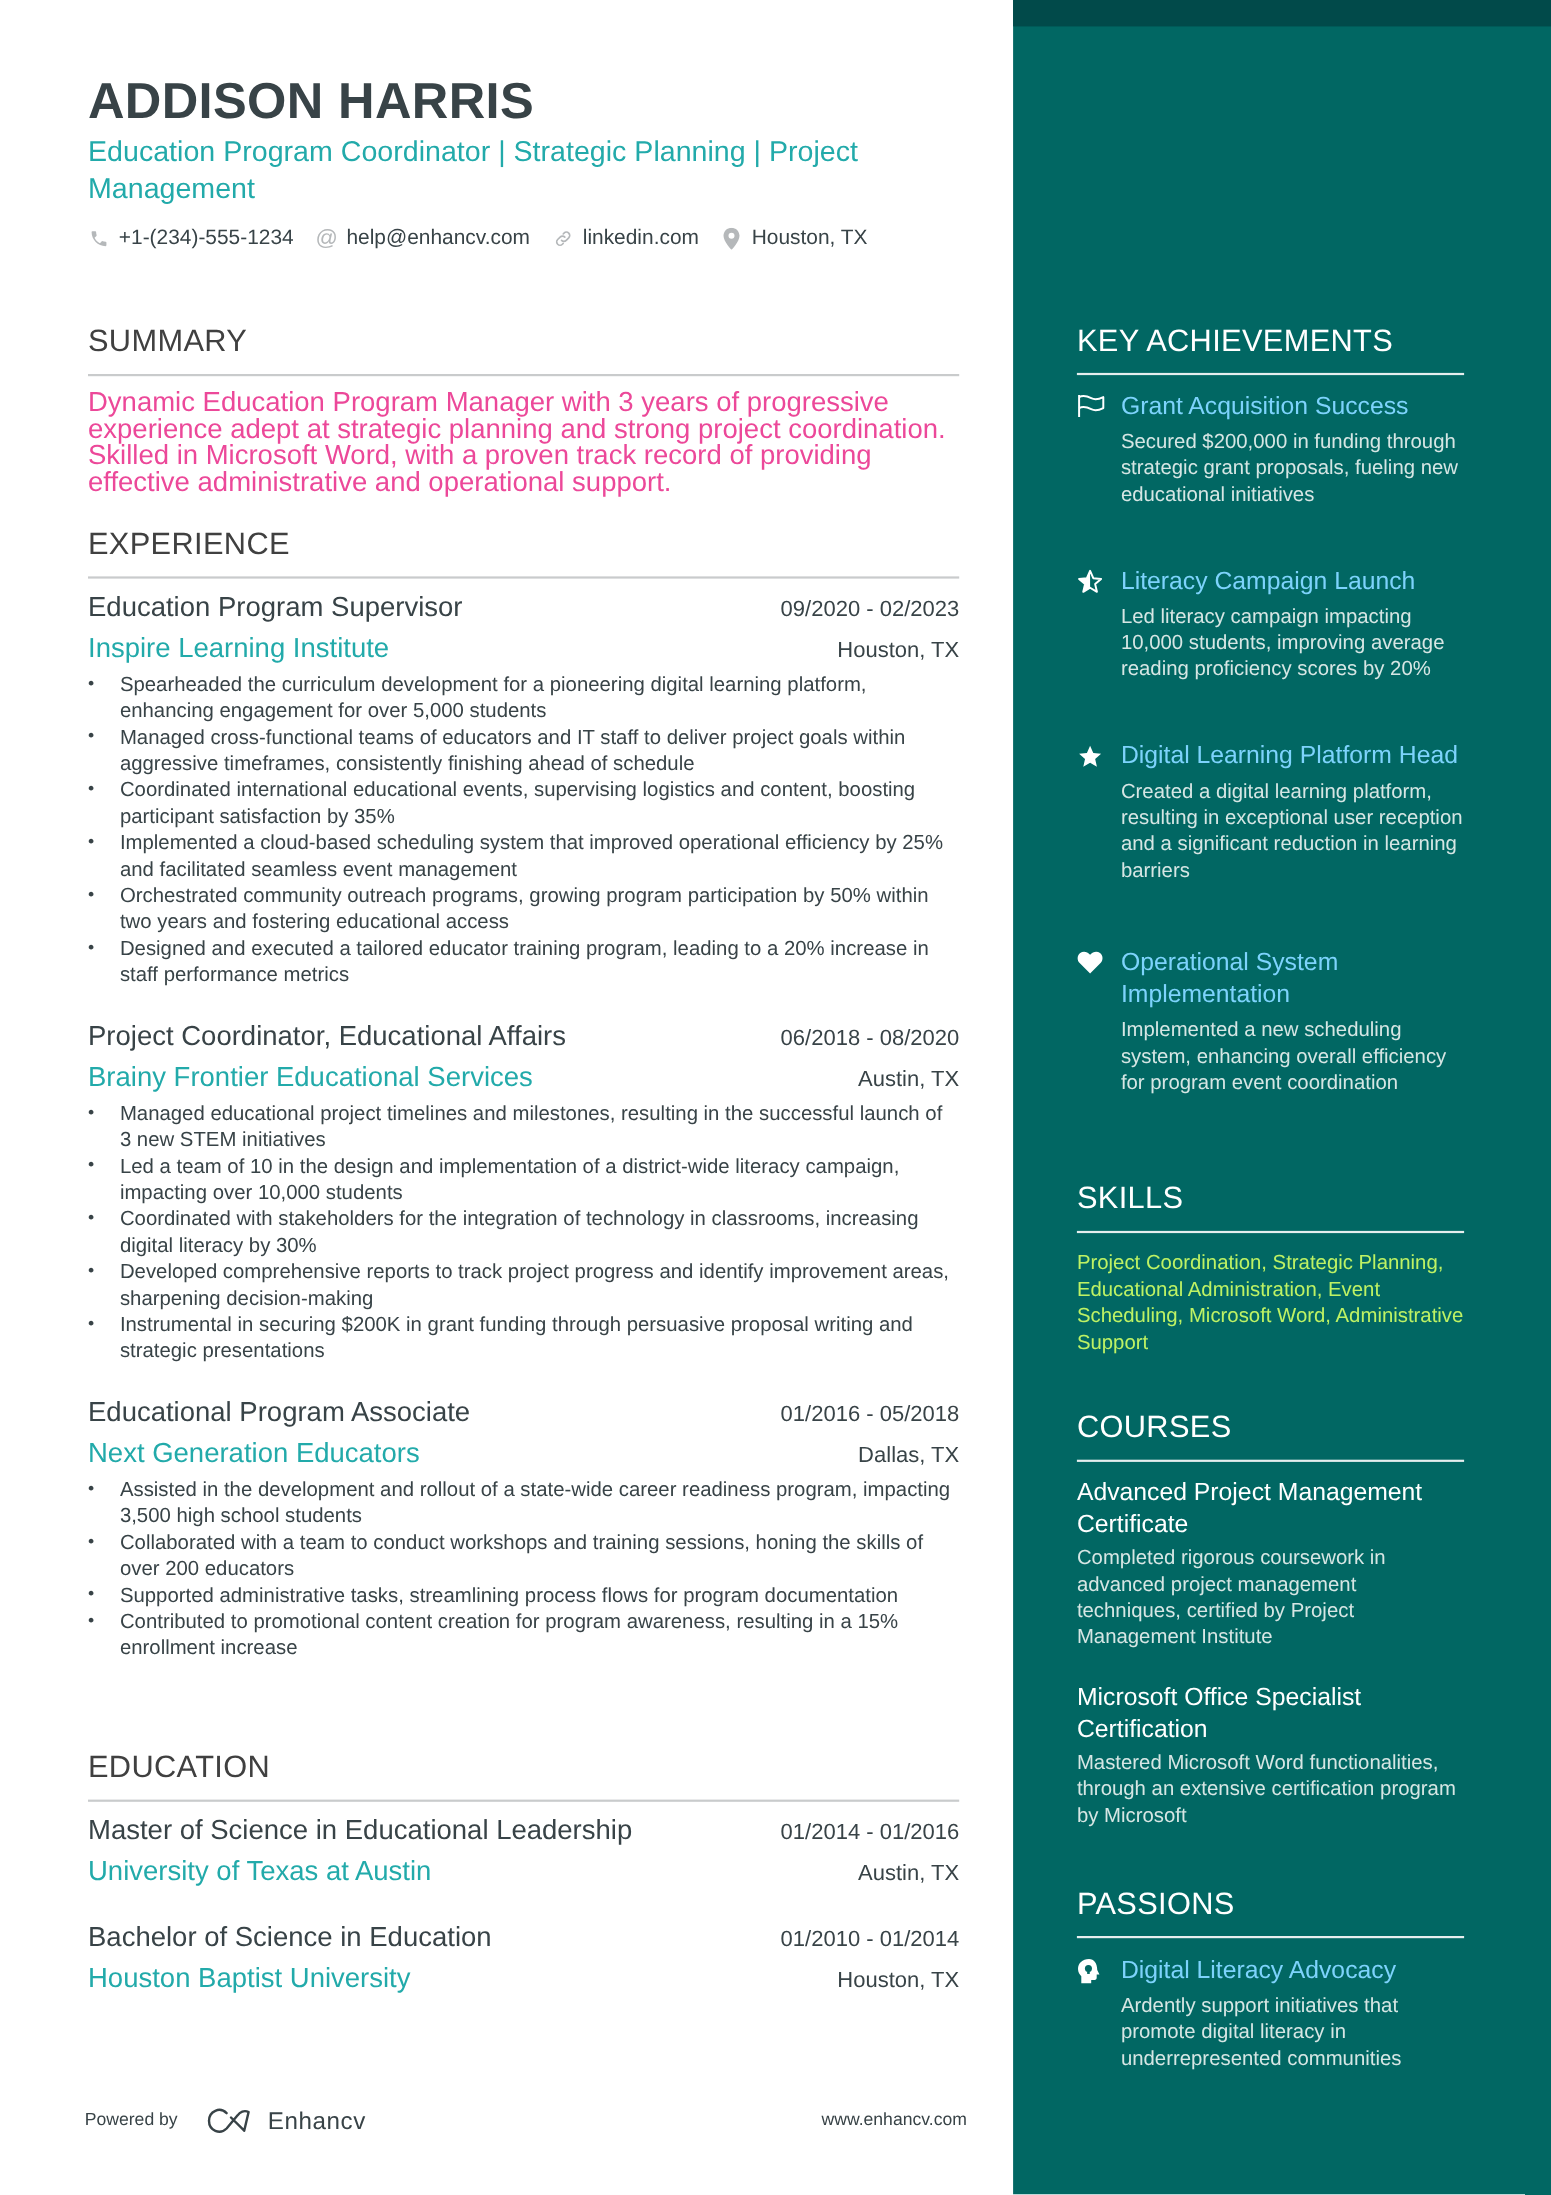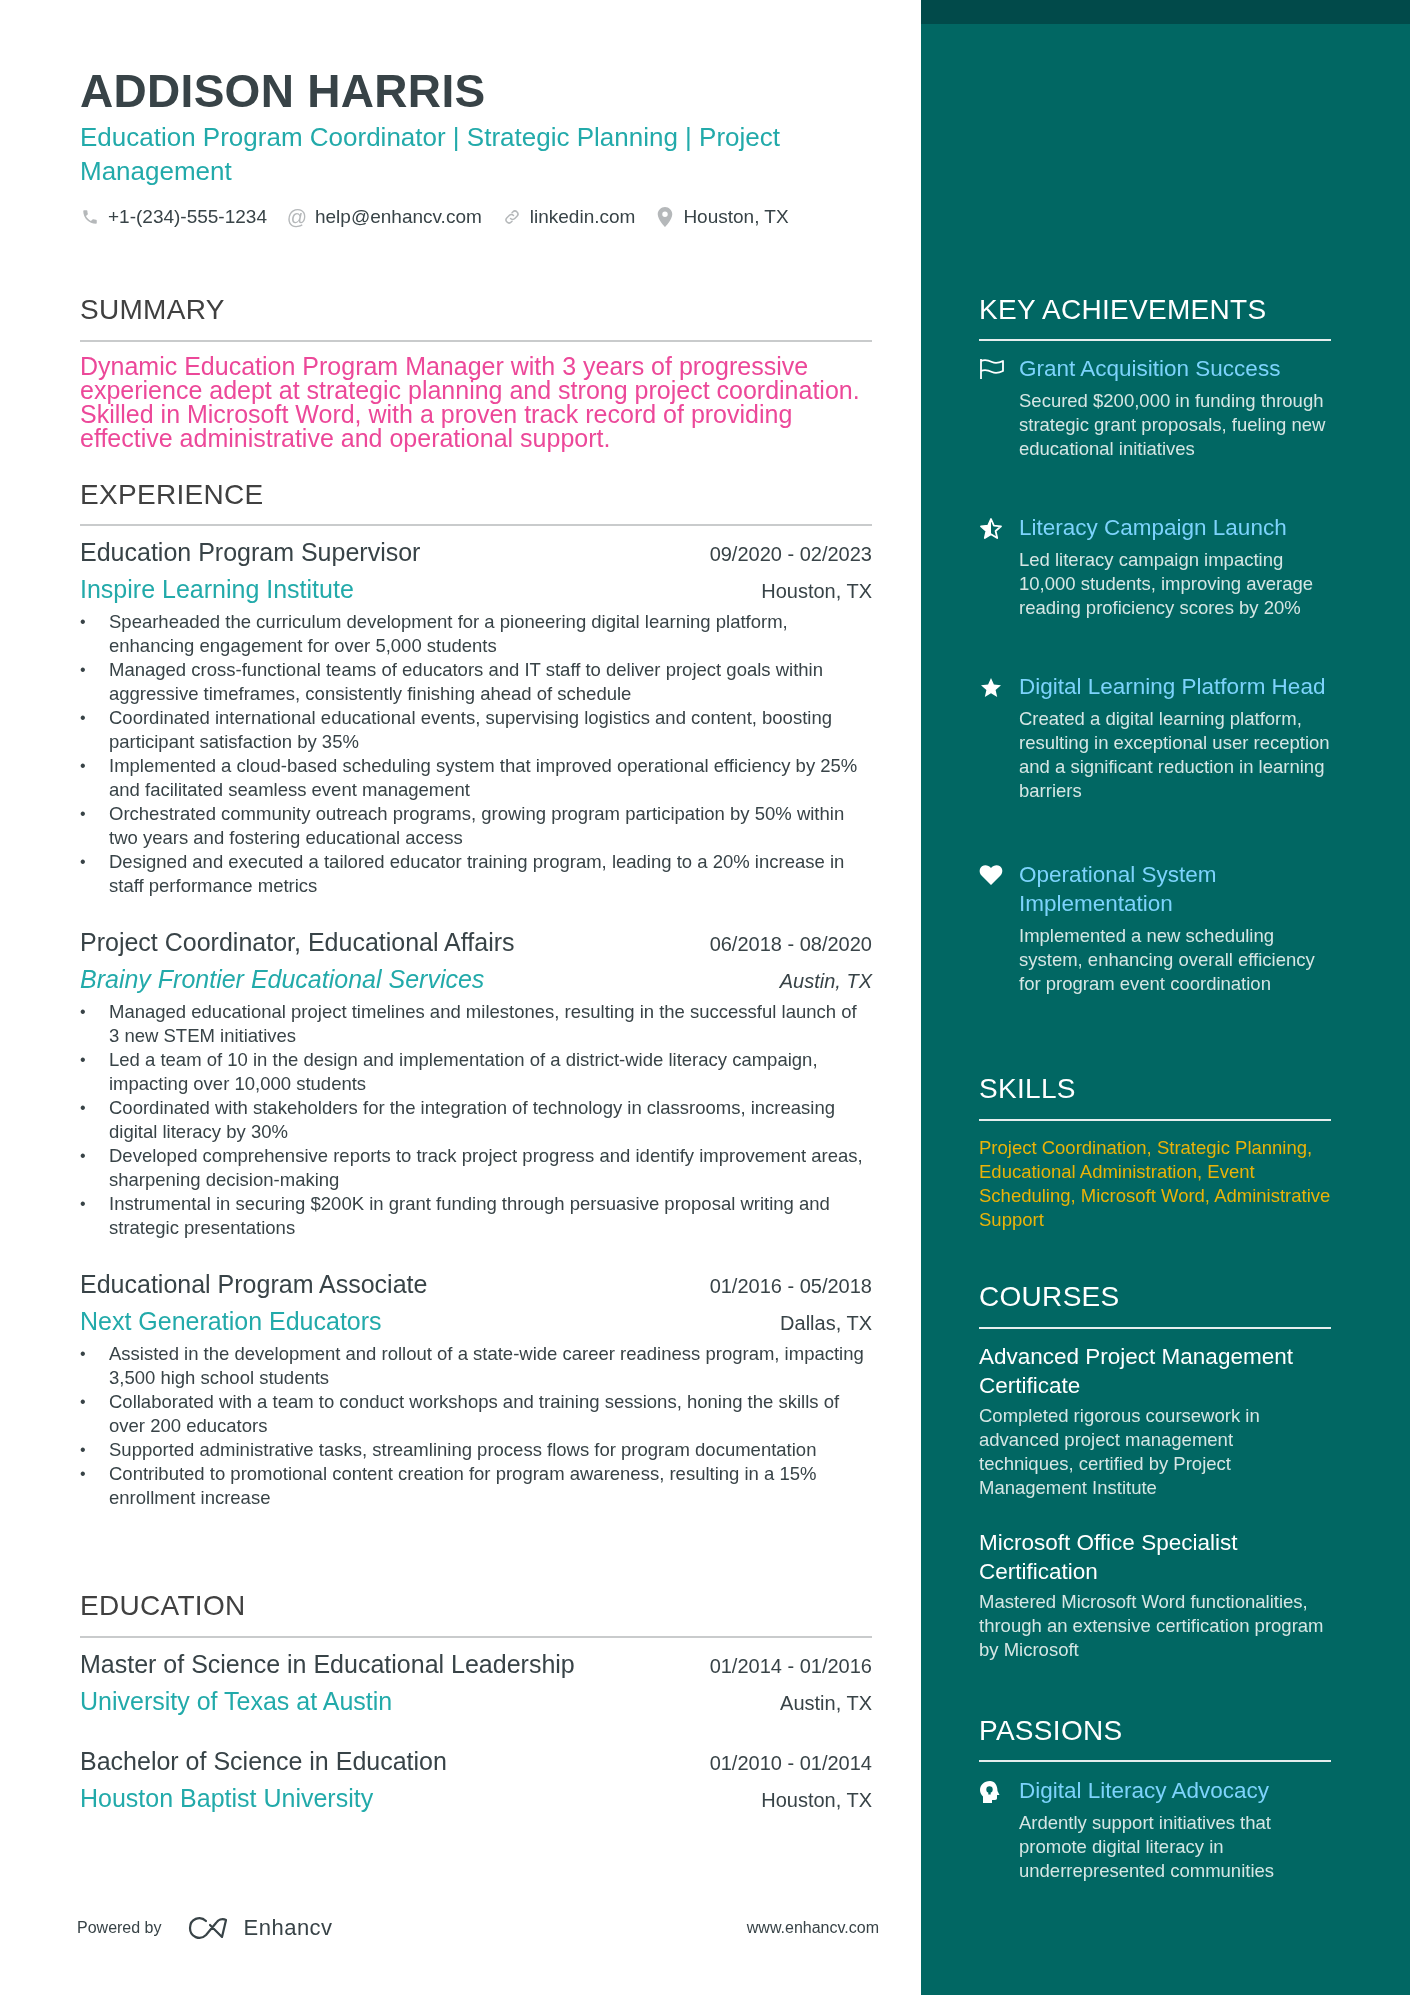--- a/index.html
+++ b/index.html
@@ -42,21 +42,21 @@
     .sidebar-top { position: absolute; left: 0; top: 0; width: 489px; height: 24px; background: #014a4a; }
     .sb-title { position: absolute; left: 58px; font-size: 28px; color: #ffffff; letter-spacing: 0.3px; }
     .sb-rule { position: absolute; left: 58px; width: 352px; height: 2px; background: #e6eeee; }
 
     .ach { position: absolute; left: 58px; width: 352px; display: flex; }
     .ach .aic { width: 40px; flex: 0 0 40px; padding-top: 4px; color: #ffffff; }
     .ach .abody { flex: 1; }
     .ach-title { font-size: 22.5px; line-height: 29px; color: #7dd3fc; }
     .ach-desc { margin-top: 6px; font-size: 18.5px; line-height: 24px; color: #d6e6e4; }
 
-    .skills { position: absolute; left: 58px; width: 352px; font-size: 18.5px; line-height: 24px; color: #eab308; }
+    .skills { position: absolute; left: 58px; width: 352px; font-size: 18.5px; line-height: 24px; color: #bef264; }
 
     .course { position: absolute; left: 58px; width: 352px; }
     .course-title { font-size: 22.5px; line-height: 29px; color: #ffffff; }
     .course-desc { margin-top: 4px; font-size: 18.5px; line-height: 24px; color: #d6e6e4; }
   </style>
 </head>
 <body>
 
 <div class="page">
 
@@ -120,21 +120,21 @@
         <li>Orchestrated community outreach programs, growing program participation by 50% within two years and fostering educational access</li>
         <li>Designed and executed a tailored educator training program, leading to a 20% increase in staff performance metrics</li>
       </ul>
     </div>
 
     <div class="job" style="top:928px;">
       <div class="job-row">
         <span class="job-title">Project Coordinator, Educational Affairs</span>
         <span class="job-date">06/2018 - 08/2020</span>
       </div>
-      <div class="job-row" style="margin-top:8px;font-style:italic;">
+      <div class="job-row" style="margin-top:8px;">
         <span class="job-company">Brainy Frontier Educational Services</span>
         <span class="job-loc">Austin, TX</span>
       </div>
       <ul class="bullets">
         <li>Managed educational project timelines and milestones, resulting in the successful launch of 3 new STEM initiatives</li>
         <li>Led a team of 10 in the design and implementation of a district-wide literacy campaign, impacting over 10,000 students</li>
         <li>Coordinated with stakeholders for the integration of technology in classrooms, increasing digital literacy by 30%</li>
         <li>Developed comprehensive reports to track project progress and identify improvement areas, sharpening decision-making</li>
         <li>Instrumental in securing $200K in grant funding through persuasive proposal writing and strategic presentations</li>
       </ul>

